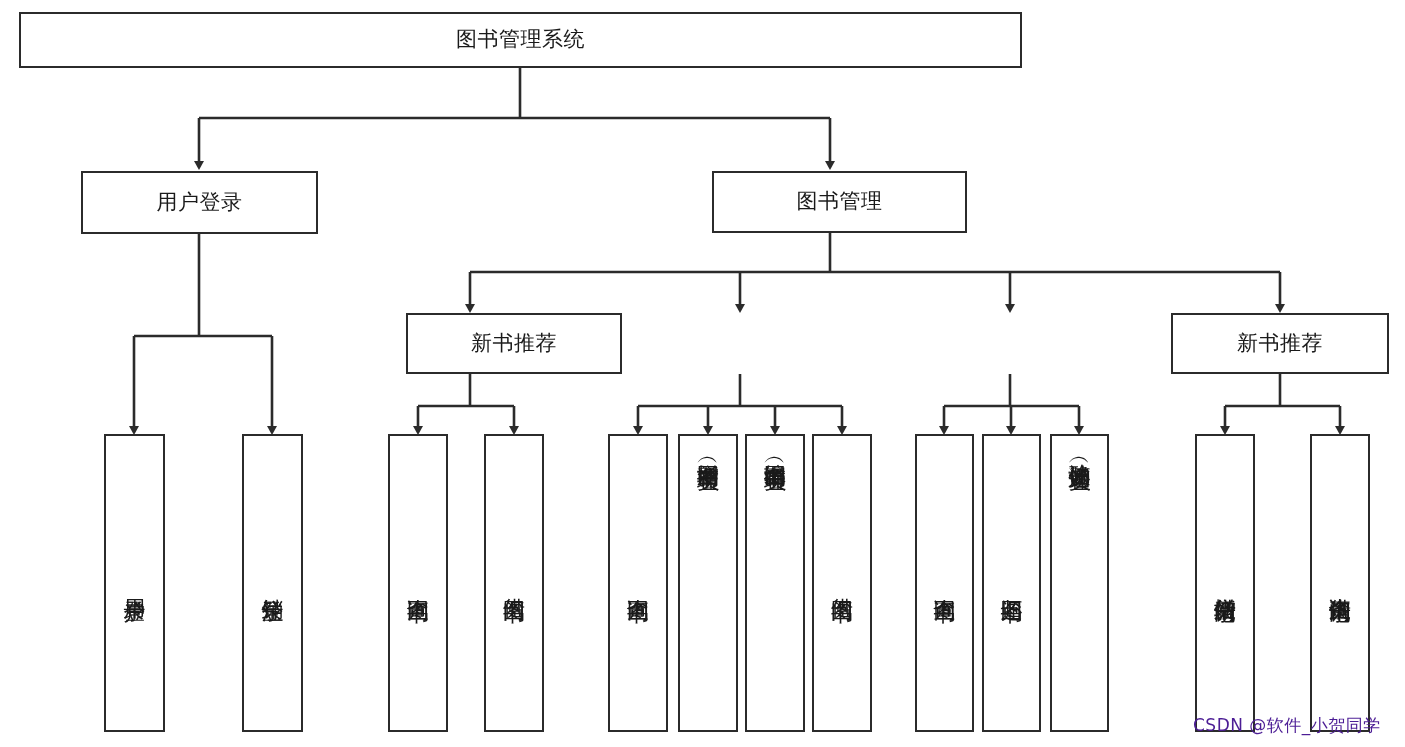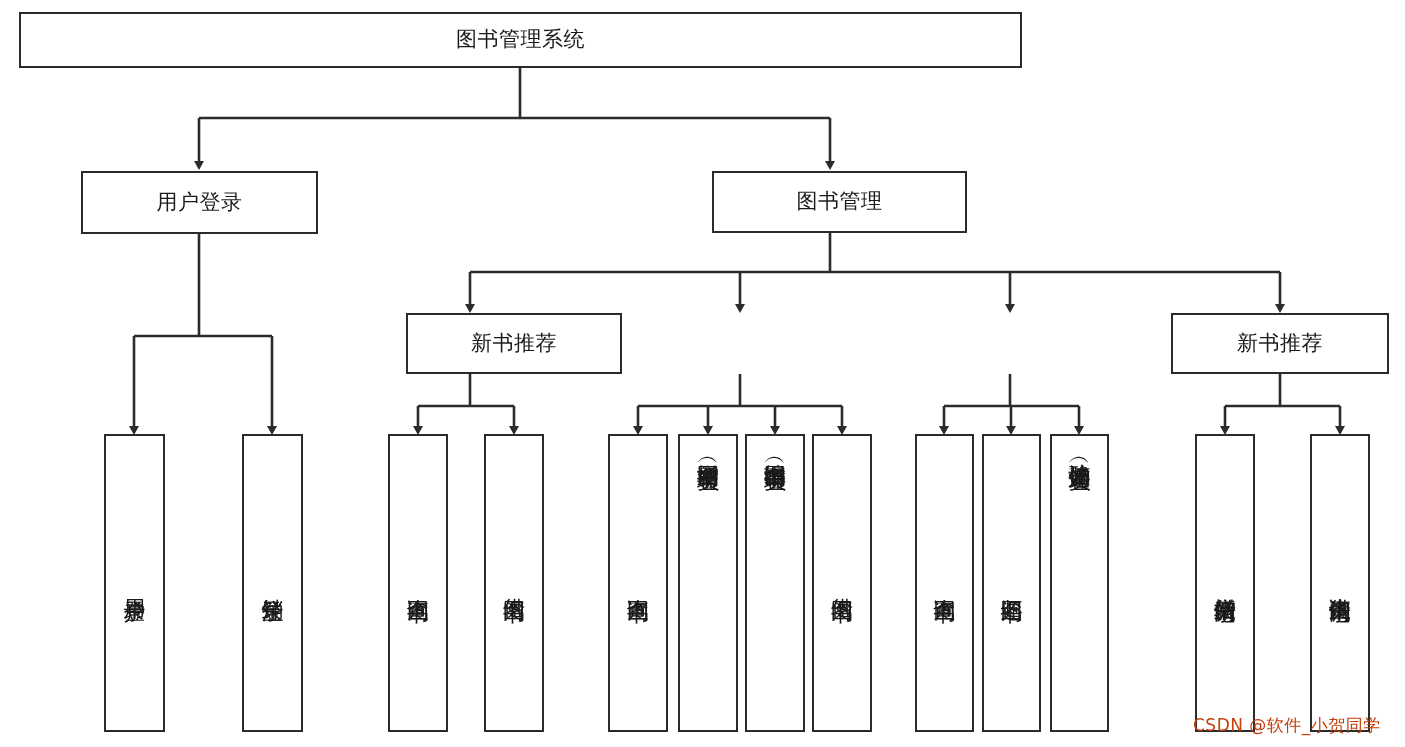--- a/index.html
+++ b/index.html
@@ -57,21 +57,21 @@
     padding-top: 0;
   }
   .node-label {
     display: block;
   }
   #watermark {
     position: absolute;
     left: 1193px;
     top: 714px;
     font-size: 17px;
-    color: #c2410c;
+    color: #4c1d95;
     white-space: nowrap;
     letter-spacing: 0.5px;
   }
 </style>
 </head>
 <body>
 
 <div id="diagram-root">
 
   <svg id="edges-layer" viewBox="0 0 1405 747" width="1405" height="747" xmlns="http://www.w3.org/2000/svg">

